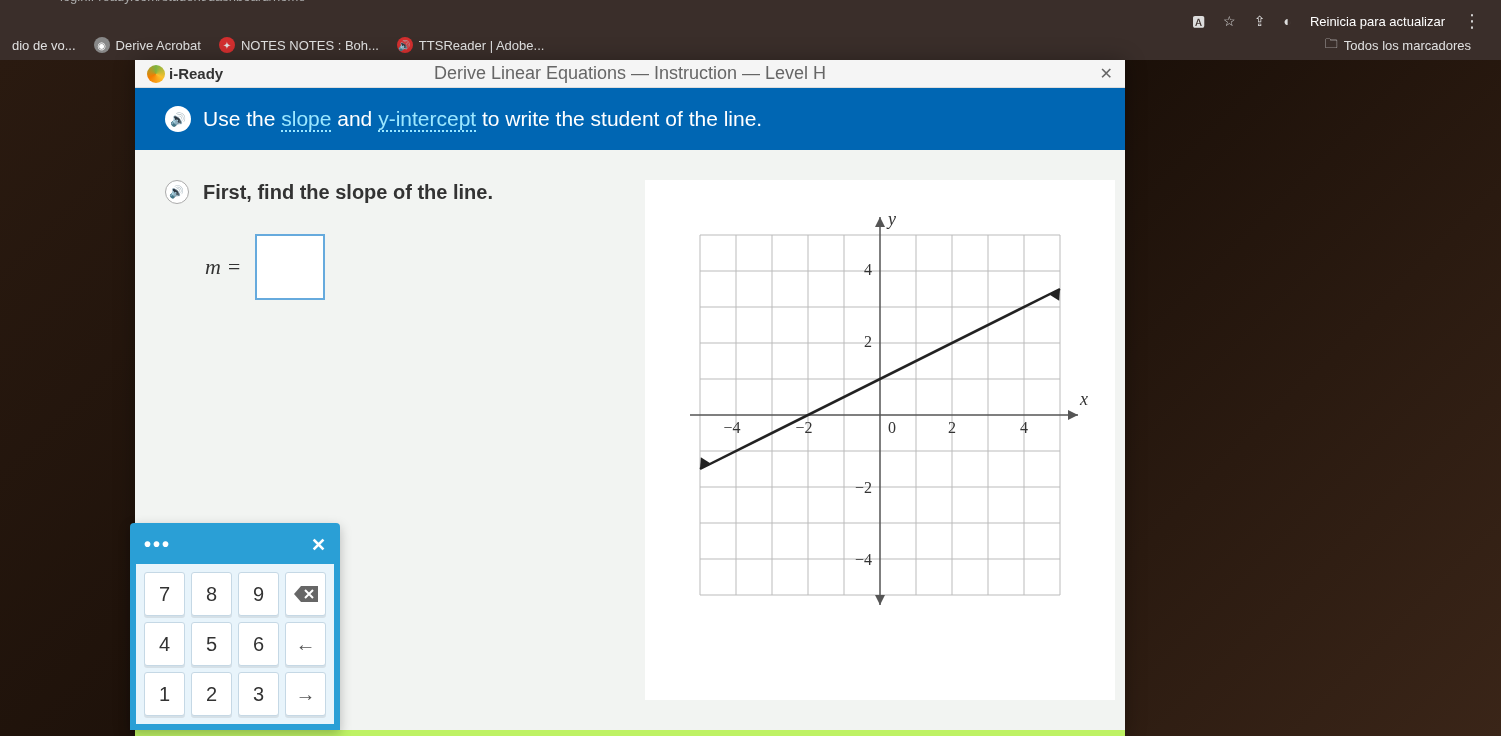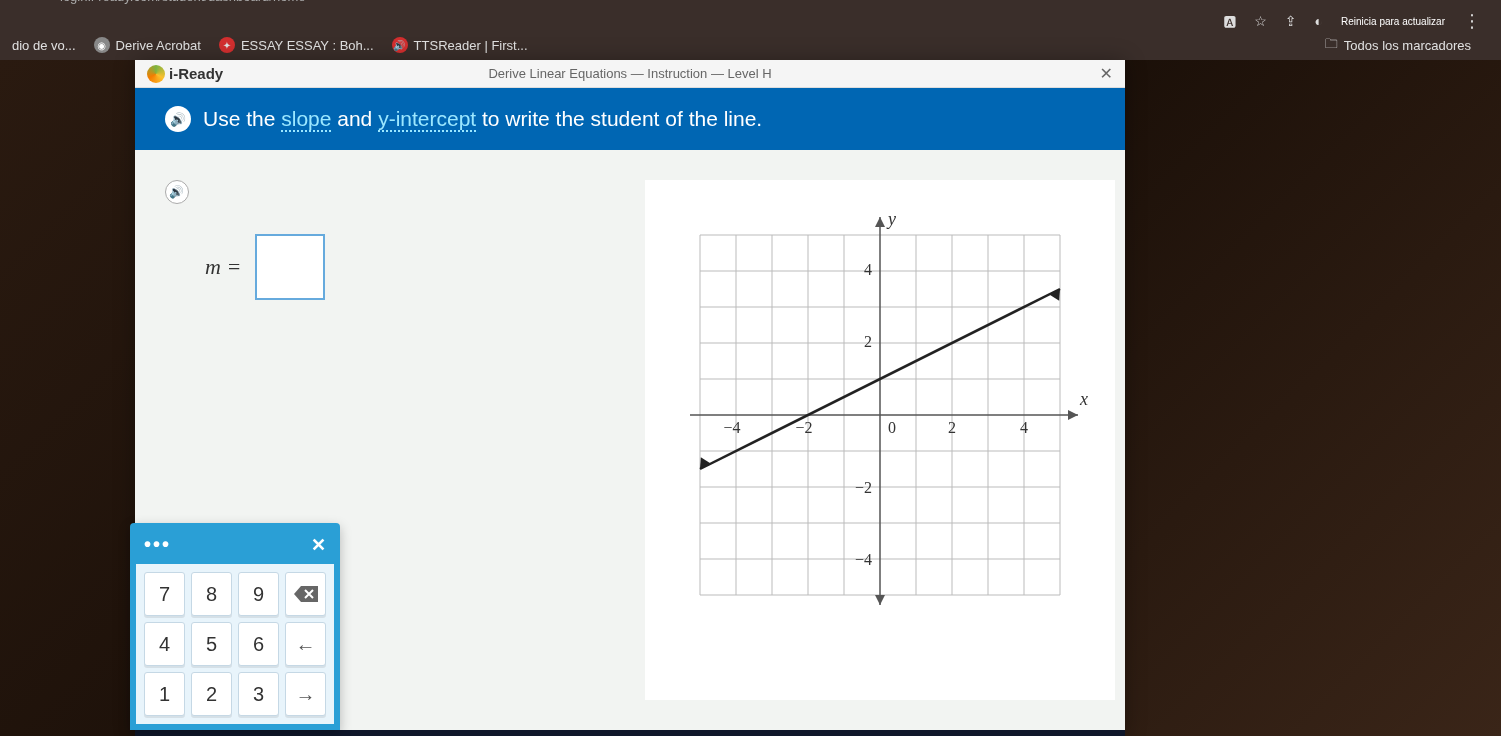--- a/index.html
+++ b/index.html
@@ -34,21 +34,21 @@
     top: 10px;
     right: 20px;
     display: flex;
     align-items: center;
     gap: 18px;
     color: #ddd;
     font-size: 14px;
   }
   .update-btn {
     color: #fff;
-    font-size: 10px;
+    font-size: 13px;
     display: flex;
     align-items: center;
     gap: 4px;
   }
   .dots-vert::after {
     content: "⋮";
     font-size: 18px;
   }
   .bookmarks-bar {
     position: absolute;
@@ -94,21 +94,21 @@
     right: 0;
     bottom: 0;
     background: linear-gradient(135deg, #2a1a10 0%, #1a0f08 50%, #3a2518 100%);
   }
   .app-window {
     position: absolute;
     top: 60px;
     left: 135px;
     width: 990px;
     height: 676px;
-    background: #0f172a;
+    background: #bef264;
     box-shadow: 0 0 20px rgba(0,0,0,0.3);
   }
   .app-header {
     background: #f5f5f5;
     height: 28px;
     display: flex;
     align-items: center;
     padding: 0 12px;
     border-bottom: 1px solid #ddd;
     position: relative;
@@ -125,21 +125,21 @@
     width: 18px;
     height: 18px;
     background: conic-gradient(#7cb342, #fbc02d, #f57c00, #7cb342);
     border-radius: 50%;
   }
   .lesson-title {
     position: absolute;
     left: 50%;
     transform: translateX(-50%);
     color: #666;
-    font-size: 13px;
+    font-size: 18px;
   }
   .close-x {
     position: absolute;
     right: 12px;
     color: #666;
     font-size: 16px;
     cursor: pointer;
   }
   .instruction-bar {
     background: #0066b3;
@@ -300,25 +300,25 @@
   <div class="bookmarks-bar">
     <div class="bookmark-item">
       <span>dio de vo...</span>
     </div>
     <div class="bookmark-item">
       <span class="bm-icon" style="background:#888;color:#fff">◉</span>
       <span>Derive Acrobat</span>
     </div>
     <div class="bookmark-item">
       <span class="bm-icon" style="background:#d32f2f">✦</span>
-      <span>ESSAY ESSAY : Boh...</span>
+      <span>NOTES NOTES : Boh...</span>
     </div>
     <div class="bookmark-item">
       <span class="bm-icon" style="background:#d32f2f;color:#fff">🔊</span>
-      <span>TTSReader | First...</span>
+      <span>TTSReader | Adobe...</span>
     </div>
     <div class="all-bookmarks">
       <span class="folder-icon"></span>
       <span>Todos los marcadores</span>
     </div>
   </div>
 </div>
 
 <div class="desk-bg"></div>
 
@@ -336,20 +336,21 @@
     <span class="audio-icon">🔊</span>
     <span>
       <span>Use the </span><span class="term">slope</span><span> and </span><span class="term">y-intercept</span><span> to write the student of the line.</span>
     </span>
   </div>
 
   <div class="content">
     <div class="left-col">
       <div class="prompt-row">
         <span class="audio-icon-dark">🔊</span>
+        <span>First, find the slope of the line.</span>
       </div>
       <div class="equation-row">
         <span>m =</span>
         <div class="answer-box"></div>
       </div>
     </div>
 
     <div class="graph-panel">
       <svg width="440" height="440" viewBox="0 0 440 440">
 

